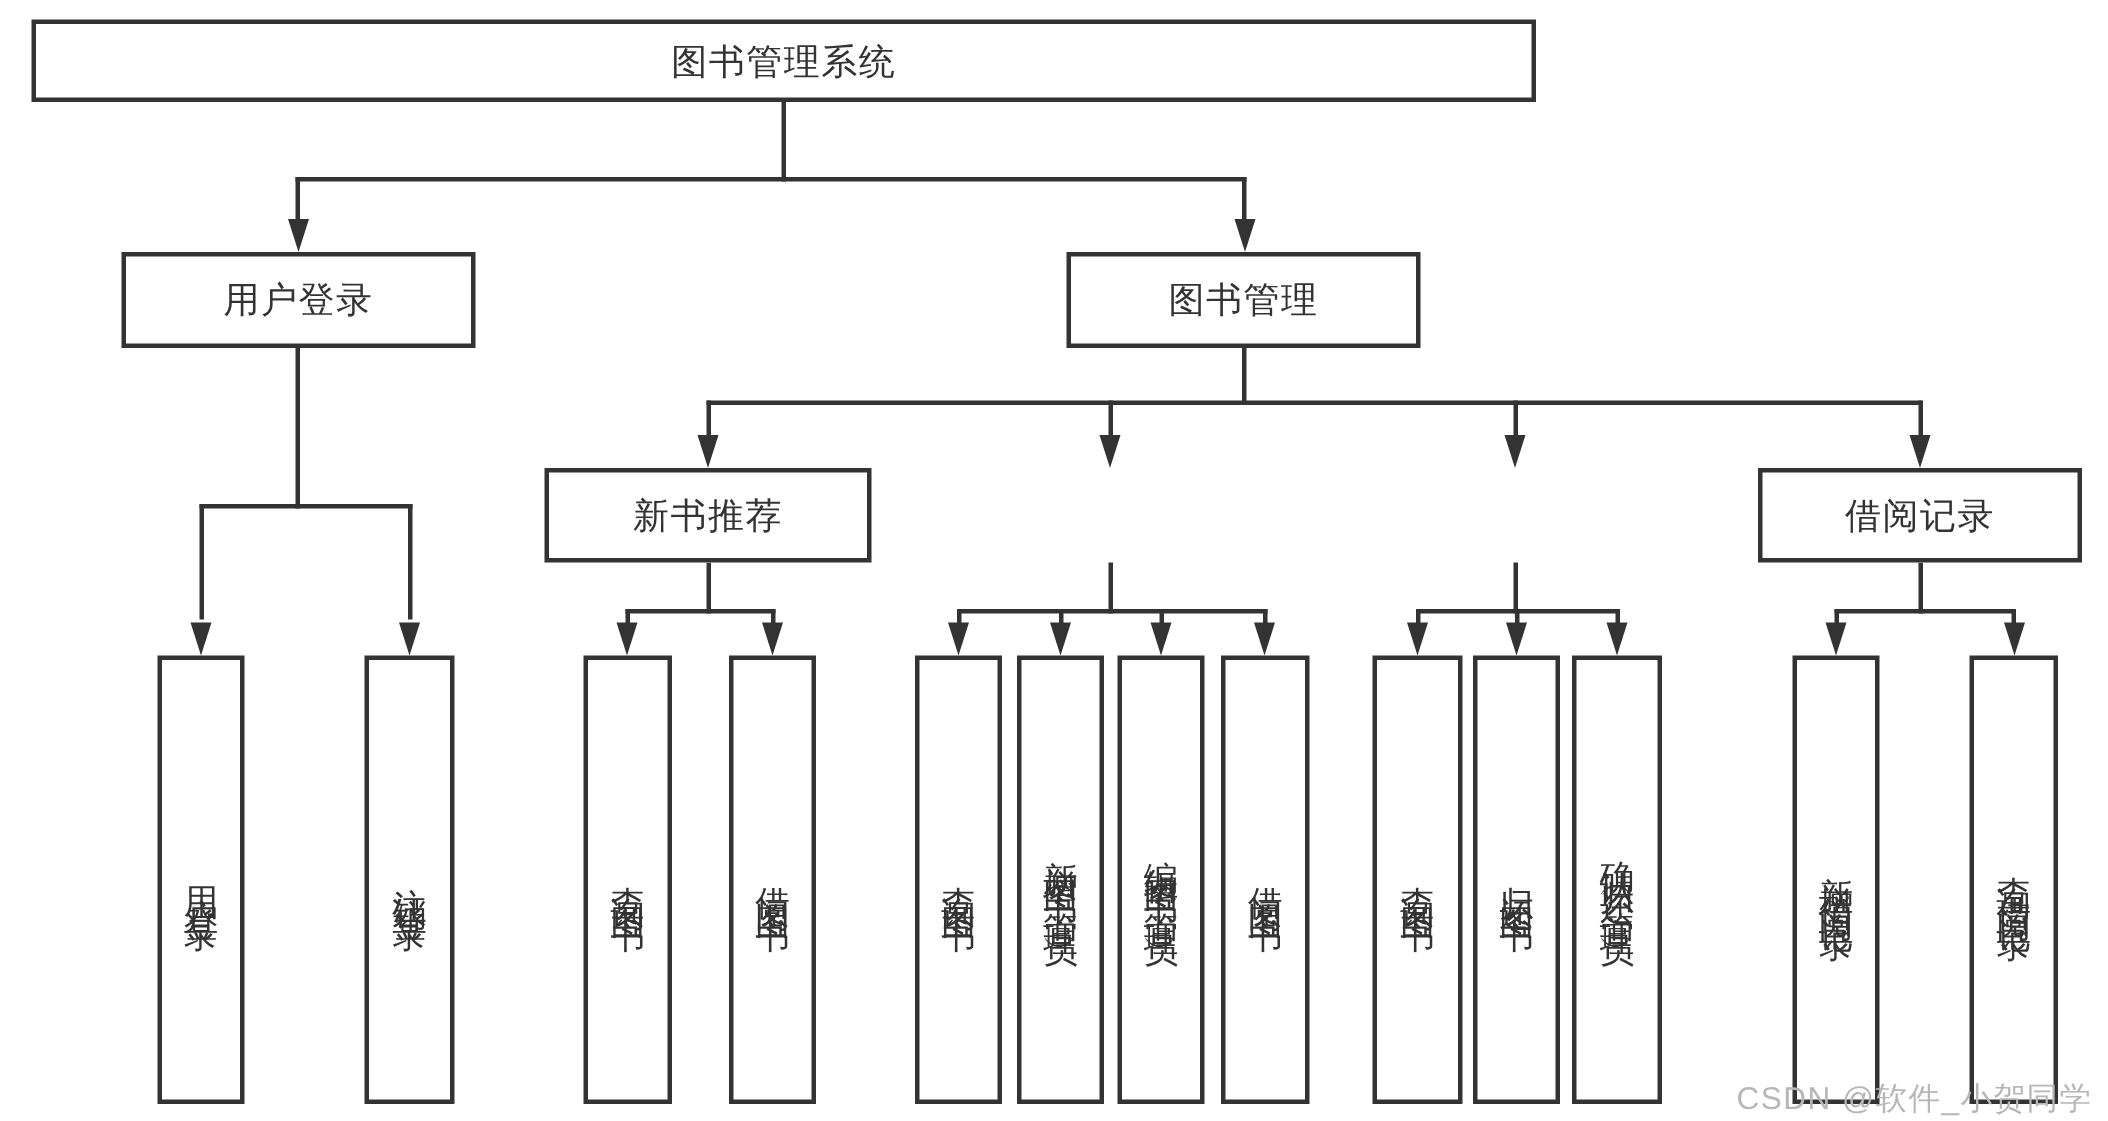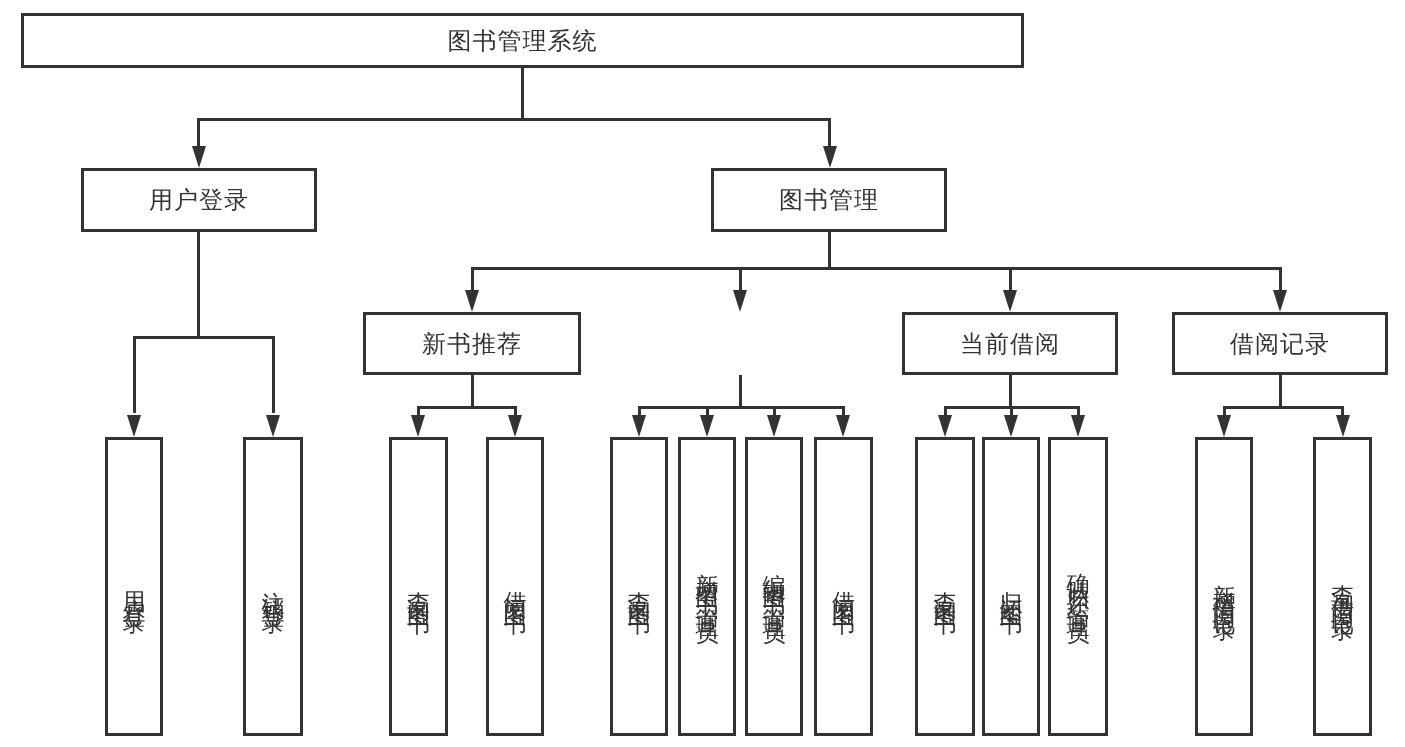--- a/index.html
+++ b/index.html
@@ -128,23 +128,20 @@
   <div class="node" style="left:81px;top:168px;width:236px;height:64px;">
     <span class="lbl">用户登录</span>
   </div>
   <div class="node" style="left:711px;top:168px;width:236px;height:64px;">
     <span class="lbl">图书管理</span>
   </div>
 
   <div class="node" style="left:363px;top:312px;width:218px;height:63px;">
     <span class="lbl">新书推荐</span>
   </div>
-  <div class="node" style="left:902px;top:312px;width:216px;height:63px;">
-    <span class="lbl">当前借阅</span>
-  </div>
   <div class="node" style="left:1172px;top:312px;width:216px;height:63px;justify-content:center;">
     <span class="lbl">借阅记录</span>
   </div>
 
   <div class="node vnode" style="left:105px;top:437px;width:58px;height:299px;">
     <span class="lbl">用户登录</span>
   </div>
   <div class="node vnode" style="left:243px;top:437px;width:60px;height:299px;">
     <span class="lbl">注销登录</span>
   </div>
@@ -179,14 +176,15 @@
     <span class="lbl">确认归还（管理员）</span>
   </div>
 
   <div class="node vnode" style="left:1195px;top:437px;width:58px;height:299px;">
     <span class="lbl">新增借阅记录</span>
   </div>
   <div class="node vnode" style="left:1313px;top:437px;width:59px;height:299px;">
     <span class="lbl">查询借阅记录</span>
   </div>
 
+  <div class="watermark">CSDN @软件_小贺同学</div>
 
 </div>
 
 </body></html>

